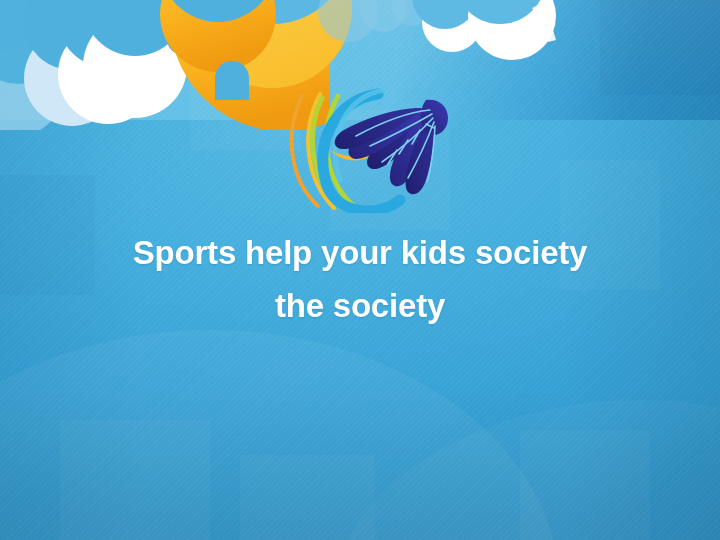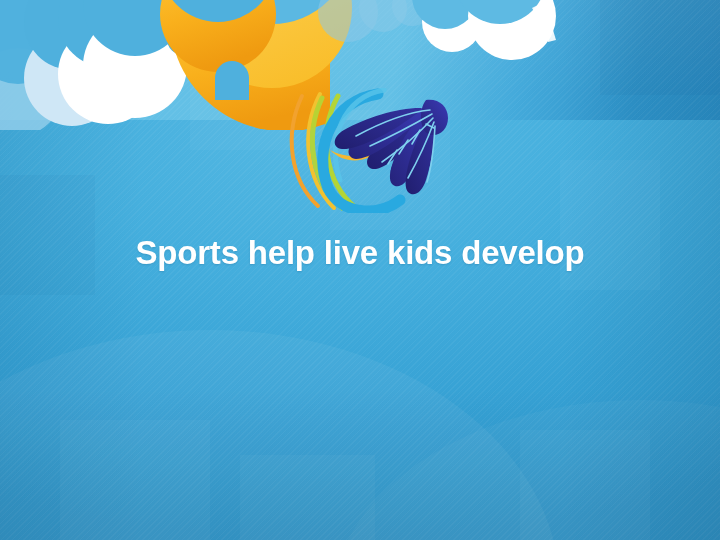--- a/index.html
+++ b/index.html
@@ -252,16 +252,17 @@
       <path d="M 153 38 C 152 56 150 78 145 94"></path>
       <path d="M 148 22 C 128 24 100 34 74 48"></path>
       <path d="M 138 42 L 130 56"></path>
       <path d="M 126 52 L 117 66"></path>
       <path d="M 115 62 L 106 76"></path>
       <path d="M 144 36 L 152 40"></path>
     </g>
   </svg>
 
   <div class="headline">
-    <span class="ln">Sports help live kids develop</span>
+    <span class="ln">Sports help your kids society</span>
+    <span class="ln">the society</span>
   </div>
 
 </div>
 
 </body></html>

